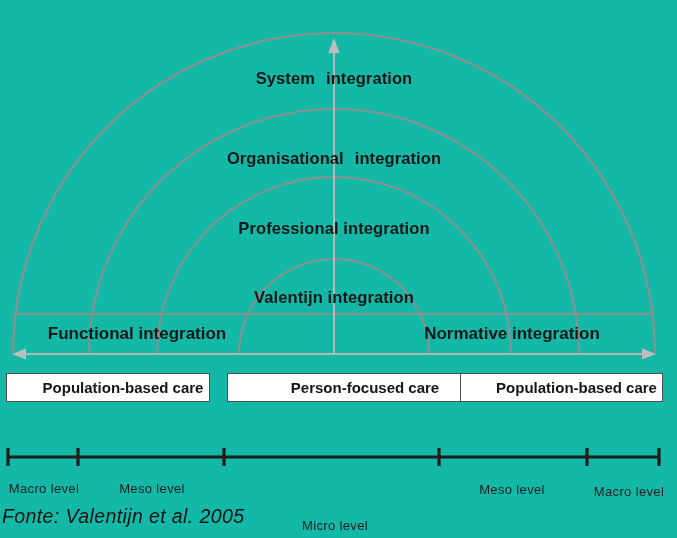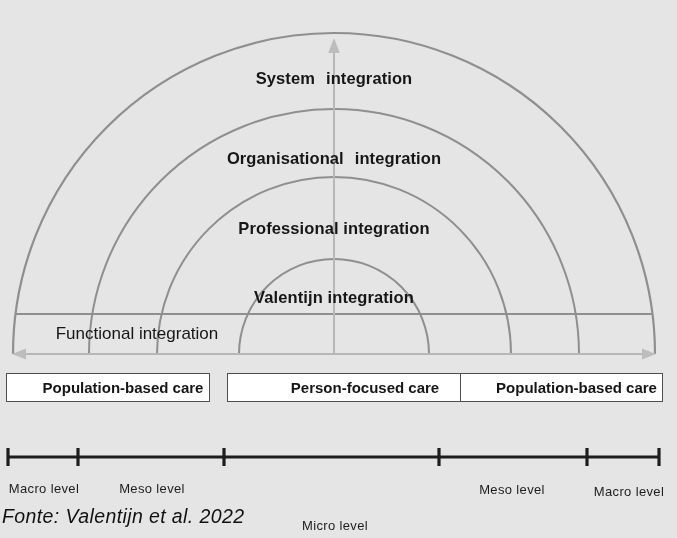--- a/index.html
+++ b/index.html
@@ -5,21 +5,21 @@
   html, body {
     margin: 0;
     padding: 0;
     background: #ffffff;
     font-family: "Liberation Sans", sans-serif;
   }
   .stage {
     position: relative;
     width: 677px;
     height: 538px;
-    background: #e5e5e5;
+    background: #14b8a6;
     overflow: hidden;
   }
   .stage svg {
     position: absolute;
     left: 0;
     top: 0;
   }
   .lbl {
     position: absolute;
     transform: translate(-50%, -50%);
@@ -29,21 +29,21 @@
   .arc-label {
     font-size: 16.5px;
     font-weight: bold;
     letter-spacing: 0.1px;
   }
   .ws-wide {
     word-spacing: 0.38em;
   }
   .band-label {
     font-size: 17px;
-    font-weight: normal;
+    font-weight: bold;
     text-align: right;
   }
   .care-box {
     position: absolute;
     top: 373px;
     height: 29px;
     box-sizing: border-box;
     border: 1.6px solid #4f4f4f;
     background: #ffffff;
     display: flex;
@@ -106,32 +106,33 @@
       <line x1="659" y1="448" x2="659" y2="466" stroke-width="3.2" stroke="#1d1d1d"></line>
     </g>
   </svg>
 
   <div class="lbl arc-label ws-wide" style="left:334px; top:78px;">System integration</div>
   <div class="lbl arc-label ws-wide" style="left:334px; top:158px;">Organisational integration</div>
   <div class="lbl arc-label" style="left:334px; top:228px;">Professional integration</div>
   <div class="lbl arc-label" style="left:334px; top:297px;">Valentijn integration</div>
 
   <div class="lbl band-label" style="left:137px; top:334px;">Functional integration</div>
+  <div class="lbl band-label" style="left:512px; top:334px;">Normative integration</div>
 
   <div class="care-box" style="left:6px; width:204px;">
     <span>Population-based care</span>
   </div>
   <div class="care-box" style="left:227px; width:246px;">
     <span>Person-focused care</span>
   </div>
   <div class="care-box" style="left:460px; width:203px;">
     <span>Population-based care</span>
   </div>
 
   <div class="lbl level-label" style="left:44px; transform:translateX(-50%);">Macro level</div>
   <div class="lbl level-label" style="left:152px; transform:translateX(-50%);">Meso level</div>
   <div class="lbl level-label" style="left:335px; top:482px; transform:translateX(-50%);margin-top:36px;">Micro level</div>
   <div class="lbl level-label" style="left:512px; top:482px; transform:translateX(-50%);">Meso level</div>
   <div class="lbl level-label" style="left:629px; top:484px; transform:translateX(-50%);">Macro level</div>
 
-  <div class="caption">Fonte: Valentijn et al. 2022</div>
+  <div class="caption">Fonte: Valentijn et al. 2005</div>
 
 </div>
 
 </body></html>

